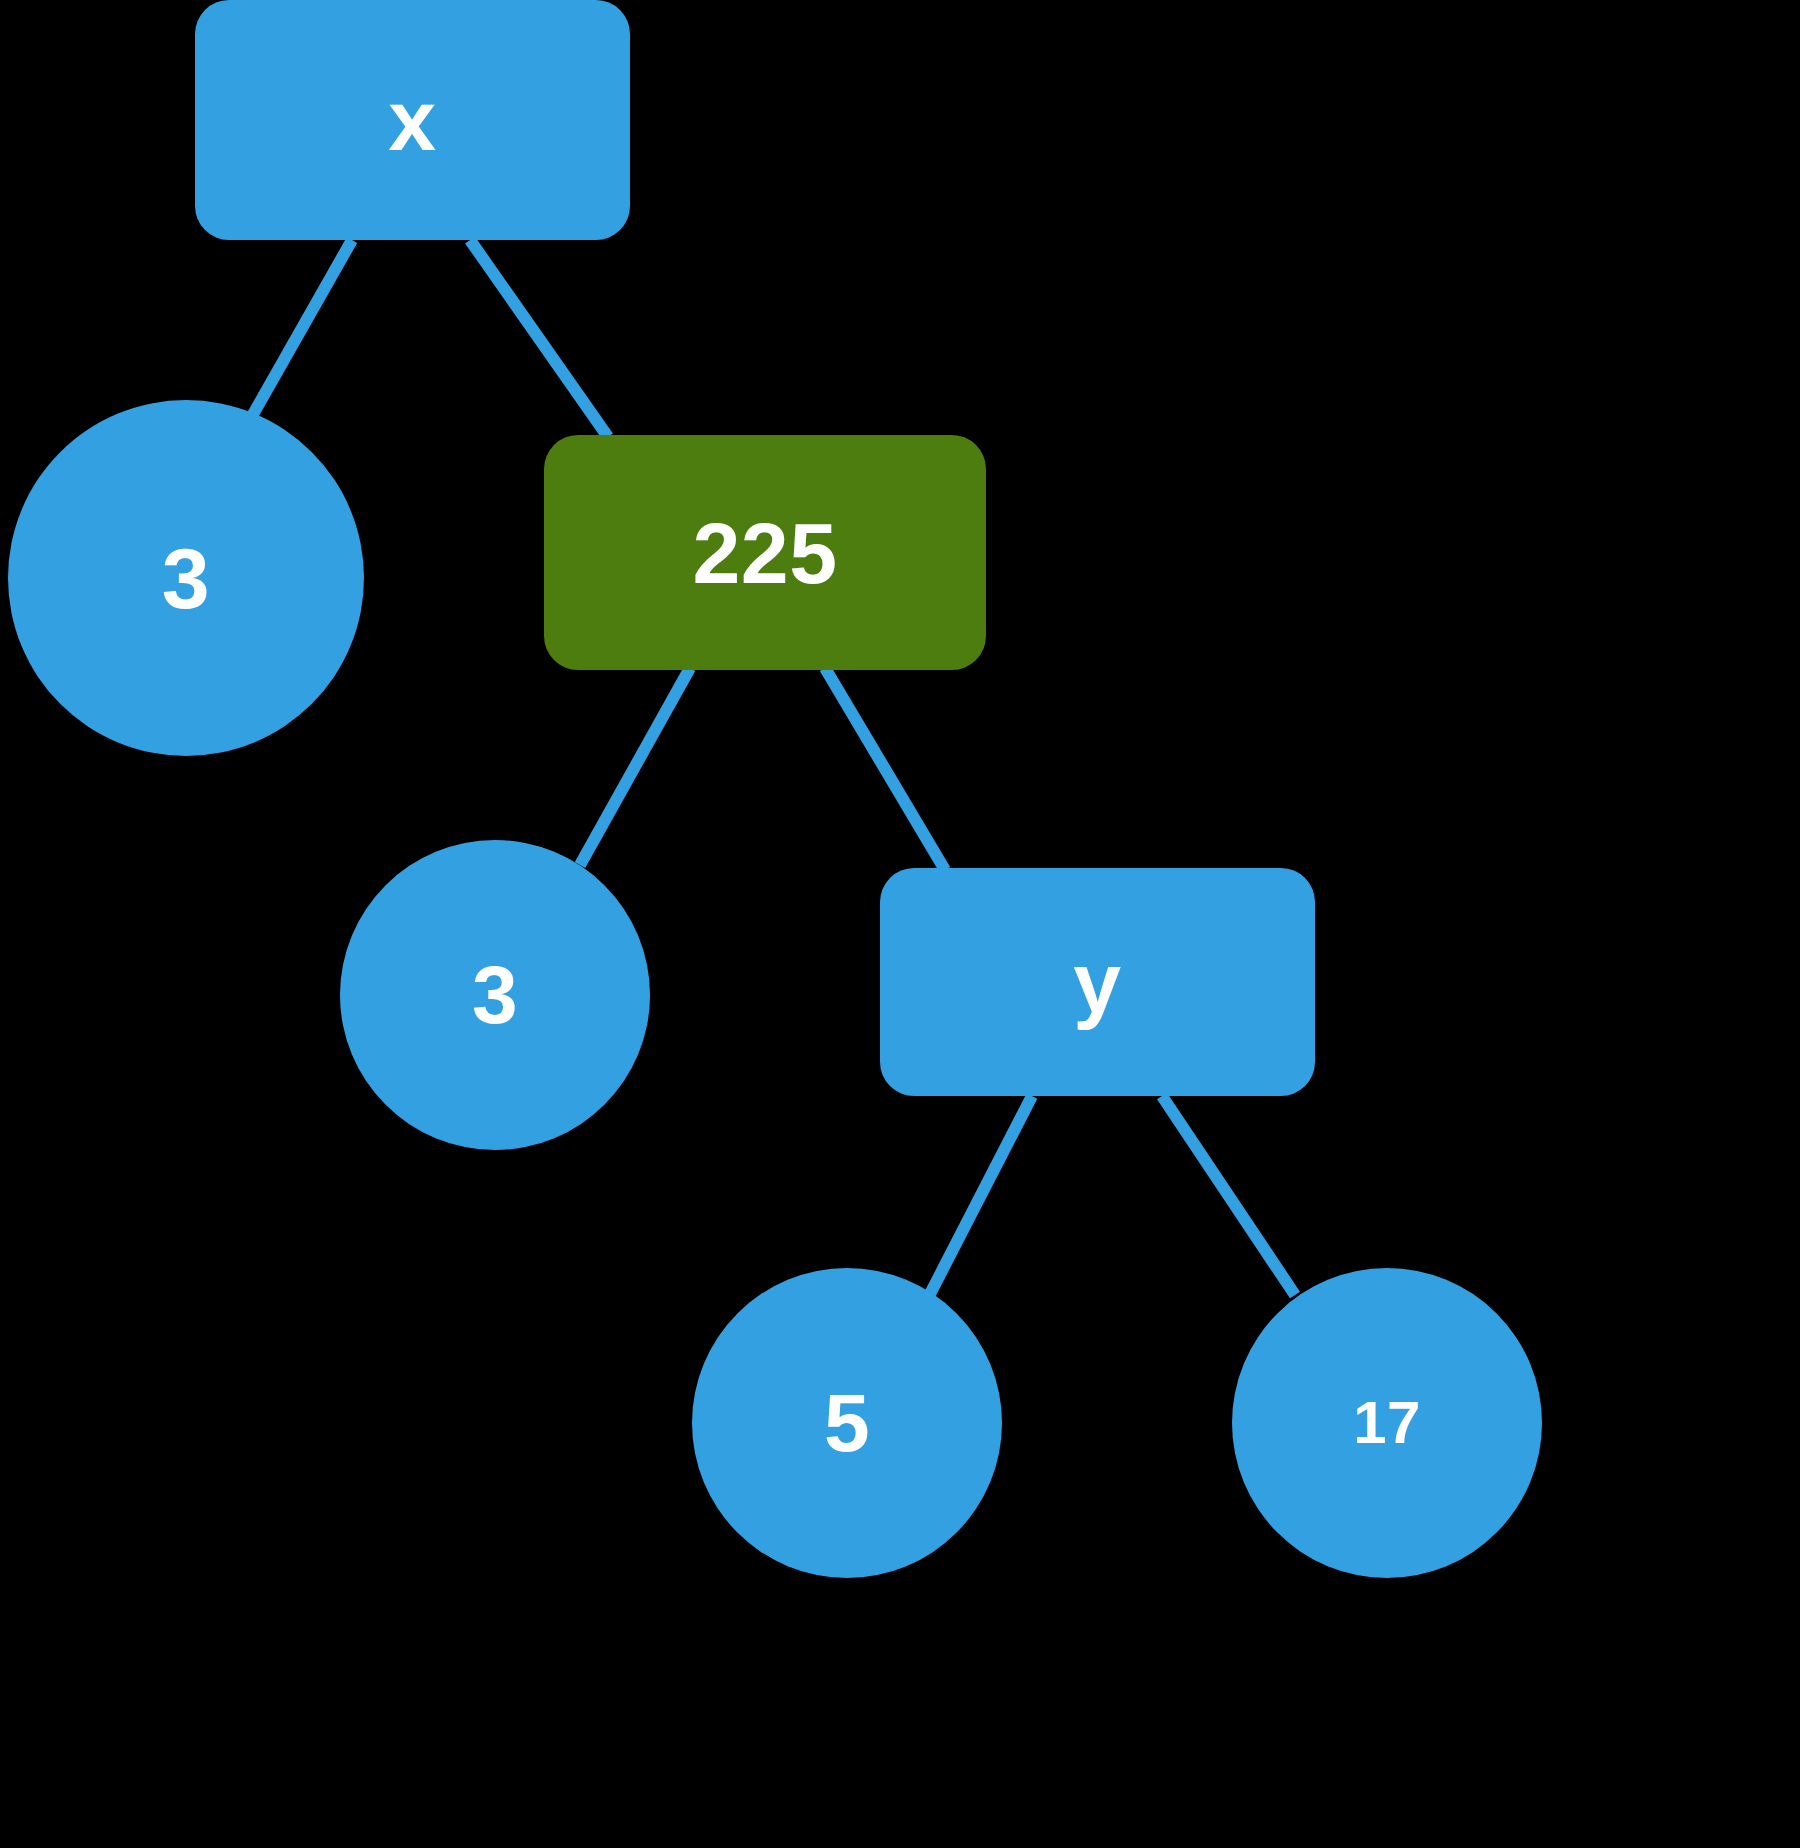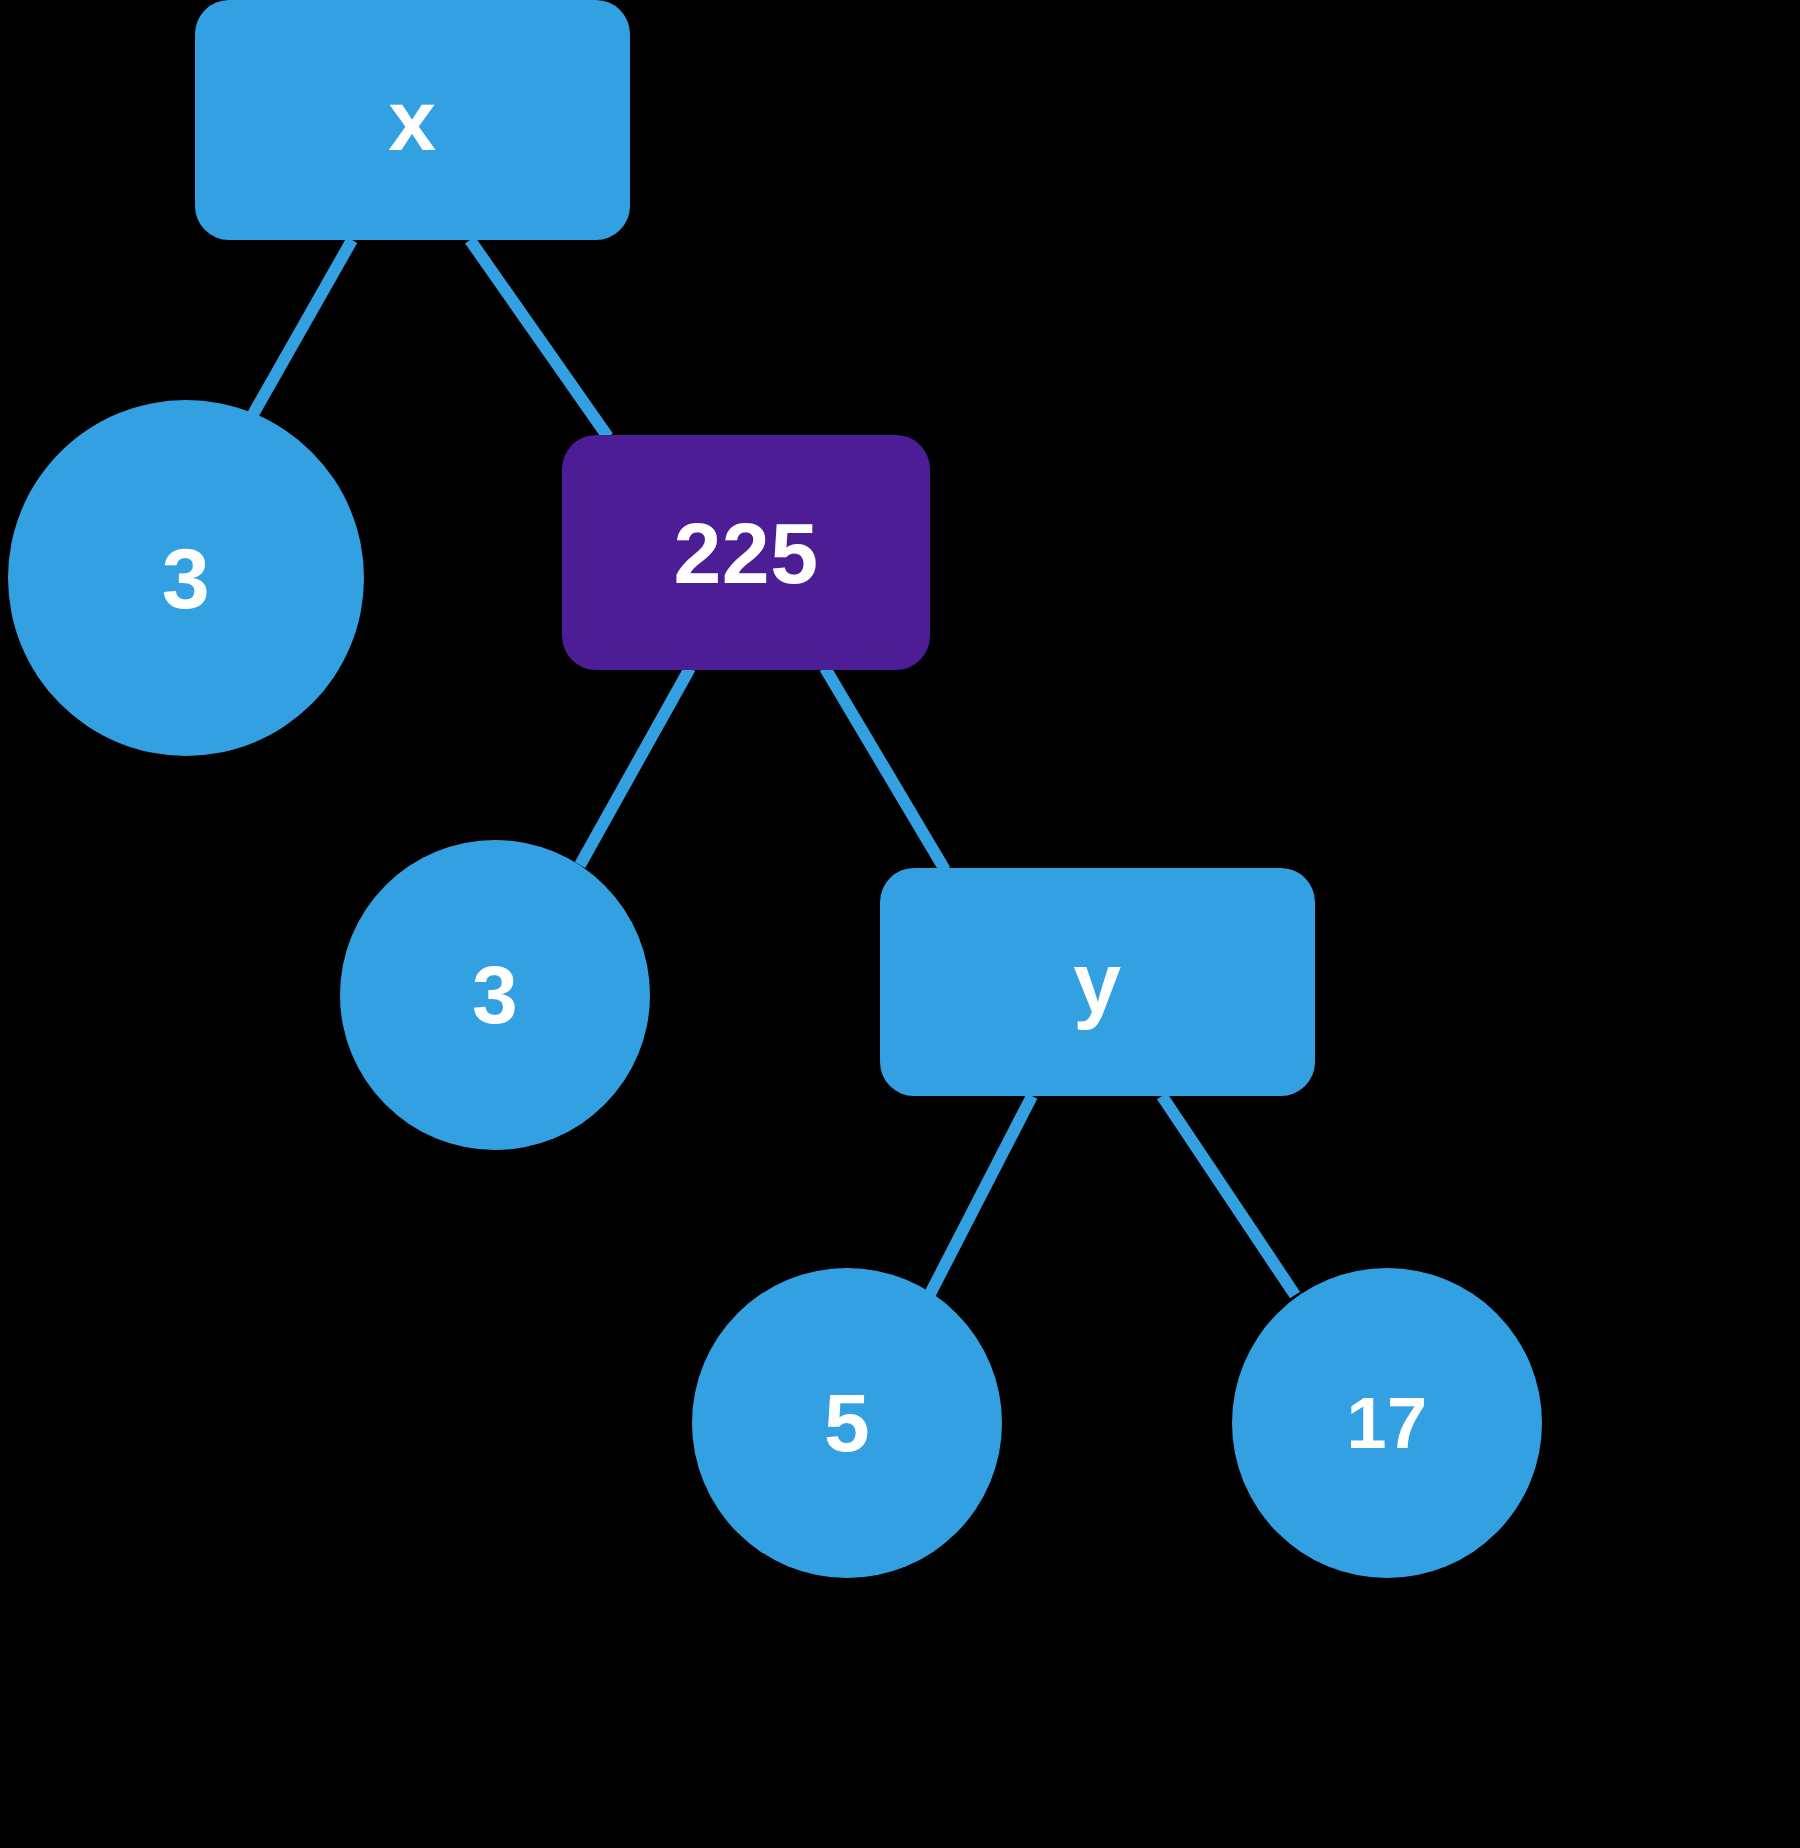--- a/index.html
+++ b/index.html
@@ -63,29 +63,29 @@
       <line x1="1032" y1="1096" x2="930" y2="1294" stroke="#33A0E2" stroke-width="12" stroke-linecap="butt"></line>
       <line x1="1162" y1="1096" x2="1295" y2="1295" stroke="#33A0E2" stroke-width="12" stroke-linecap="butt"></line>
     </svg>
   <div id="node-layer">
       <div class="node box" style="left: 195px; top: 0px; width: 435px; height: 240px; background: rgb(51, 160, 226);">
         <span class="node-label" style="font-size: 86px; color: rgb(255, 255, 255);">x</span>
       </div>
       <div class="node circle" style="left: 8px; top: 400px; width: 356px; height: 356px; background: rgb(51, 160, 226);">
         <span class="node-label" style="font-size: 86px; color: rgb(255, 255, 255);">3</span>
       </div>
-      <div class="node box" style="left: 562px; top: 435px; width: 368px; height: 235px; background: #4c1d95;">
+      <div class="node box" style="left: 544px; top: 435px; width: 442px; height: 235px; background: #4d7c0f;">
         <span class="node-label" style="font-size: 86px; color: rgb(255, 255, 255);">225</span>
       </div>
       <div class="node circle" style="left: 340px; top: 840px; width: 310px; height: 310px; background: rgb(51, 160, 226);">
         <span class="node-label" style="font-size: 82px; color: rgb(255, 255, 255);">3</span>
       </div>
       <div class="node box" style="left: 880px; top: 868px; width: 435px; height: 228px; background: rgb(51, 160, 226);">
         <span class="node-label" style="font-size: 86px; color: rgb(255, 255, 255);">y</span>
       </div>
       <div class="node circle" style="left: 692px; top: 1268px; width: 310px; height: 310px; background: rgb(51, 160, 226);">
         <span class="node-label" style="font-size: 82px; color: rgb(255, 255, 255);">5</span>
       </div>
       <div class="node circle" style="left: 1232px; top: 1268px; width: 310px; height: 310px; background: rgb(51, 160, 226);">
-        <span class="node-label" style="font-size: 72px; color: rgb(255, 255, 255);">17</span>
+        <span class="node-label" style="font-size: 60px; color: rgb(255, 255, 255);">17</span>
       </div>
     </div>
 </div>
 
 </body></html>

